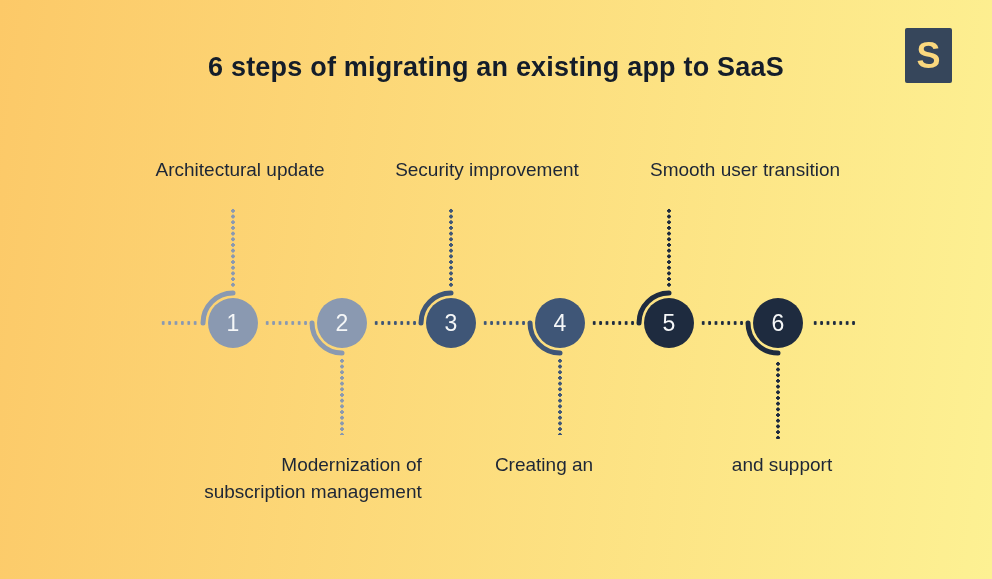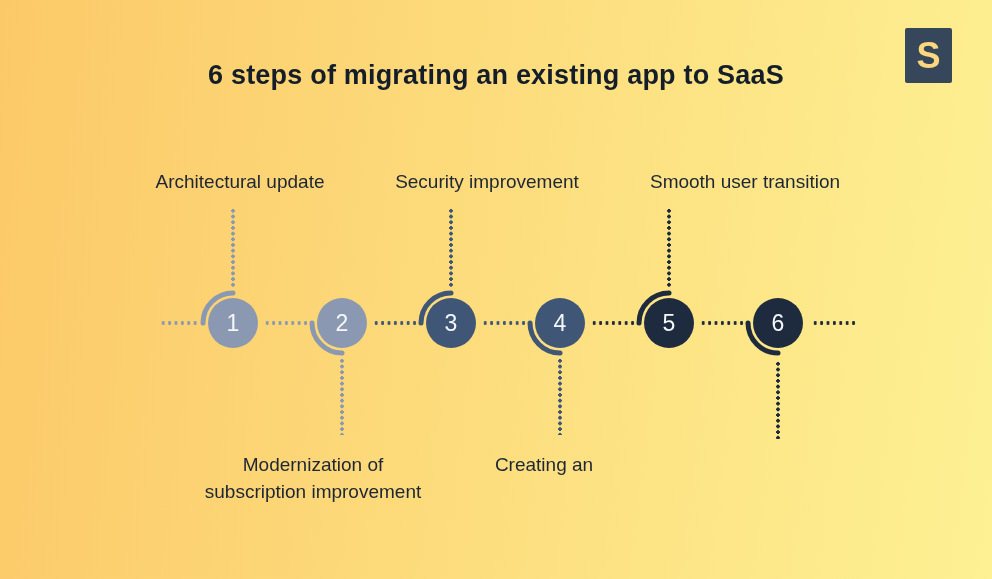--- a/index.html
+++ b/index.html
@@ -2,40 +2,40 @@
 <html style="--light: #8a99b1; --medium: #3f5677; --dark: #1e2b3f; --bg-left: #fcc968; --bg-right: #fdf193; --text: #1d2636; --title-text: #141d2a; --logo-bg: #36465b; --logo-letter: #fbd87e; --number-text: #f5f7f8;"><head>
 <meta charset="utf-8">
 <style>
   html,body{margin:0;padding:0;}
   body{font-family:"Liberation Sans","DejaVu Sans",sans-serif;}
   .canvas{
     position:relative;width:992px;height:579px;overflow:hidden;
     background:linear-gradient(97deg,var(--bg-left,#fcc968) 0%,var(--bg-right,#fdf193) 100%);
   }
   .title{
-    position:absolute;left:0;right:0;top:52px;margin:8px;
+    position:absolute;left:0;right:0;top:52px;margin:0;
     text-align:center;font-size:27px;font-weight:700;
     color:var(--title-text,#141d2a);letter-spacing:.2px;
   }
   .logo{
     position:absolute;left:905px;top:28px;width:47px;height:55px;
     background:var(--logo-bg,#36465b);border-radius:2px;
     display:flex;align-items:center;justify-content:center;
   }
   .logo span{
     color:var(--logo-letter,#fbd87e);font-size:36px;font-weight:700;line-height:1;
   }
   .label{
     position:absolute;transform:translateX(-50%);
     color:var(--text,#1d2636);font-size:19px;white-space:nowrap;
     text-align:center;line-height:27px;
   }
   .label .line{display:block;}
-  .label.top{top:168px;}
-  .label.bottom{top:451px;}
+  .label.top{top:156px;}
+  .label.bottom{top:451px;text-align:right;}
   .circle{
     position:absolute;width:50px;height:50px;border-radius:50%;top:298px;
     display:flex;align-items:center;justify-content:center;
   }
   .circle span{color:var(--number-text,#f5f7f8);font-size:23px;font-weight:400;}
   .fill-light{background:var(--light,#8a99b1);}
   .fill-medium{background:var(--medium,#3f5677);}
   .fill-dark{background:var(--dark,#1e2b3f);}
   .arc{position:absolute;top:287px;width:72px;height:72px;}
   .arc path{fill:none;stroke-width:5;stroke-linecap:round;}
@@ -66,26 +66,27 @@
   <div class="logo">
     <span>S</span>
   </div>
 
   <div class="label top" style="left:240px">Architectural update</div>
   <div class="label top" style="left:487px">Security improvement</div>
   <div class="label top" style="left:745px">Smooth user transition</div>
 
   <div class="label bottom" style="left:313px">
     <span class="line">Modernization of</span>
-    <span class="line">subscription improvement</span>
+    <span class="line">subscription management</span>
   </div>
   <div class="label bottom" style="left:544px">
     <span class="line">Creating an</span>
   </div>
   <div class="label bottom" style="left:782px">
+    <span class="line">and support</span>
   </div>
 
   <div class="h-dots c-light" style="left:160px;width:37px"></div>
   <div class="h-dots c-light" style="left:264px;width:47px"></div>
   <div class="h-dots c-medium" style="left:373px;width:47px"></div>
   <div class="h-dots c-medium" style="left:482px;width:47px"></div>
   <div class="h-dots c-dark" style="left:591px;width:47px"></div>
   <div class="h-dots c-dark" style="left:700px;width:46px"></div>
   <div class="h-dots c-dark" style="left:812px;width:44px"></div>
 

